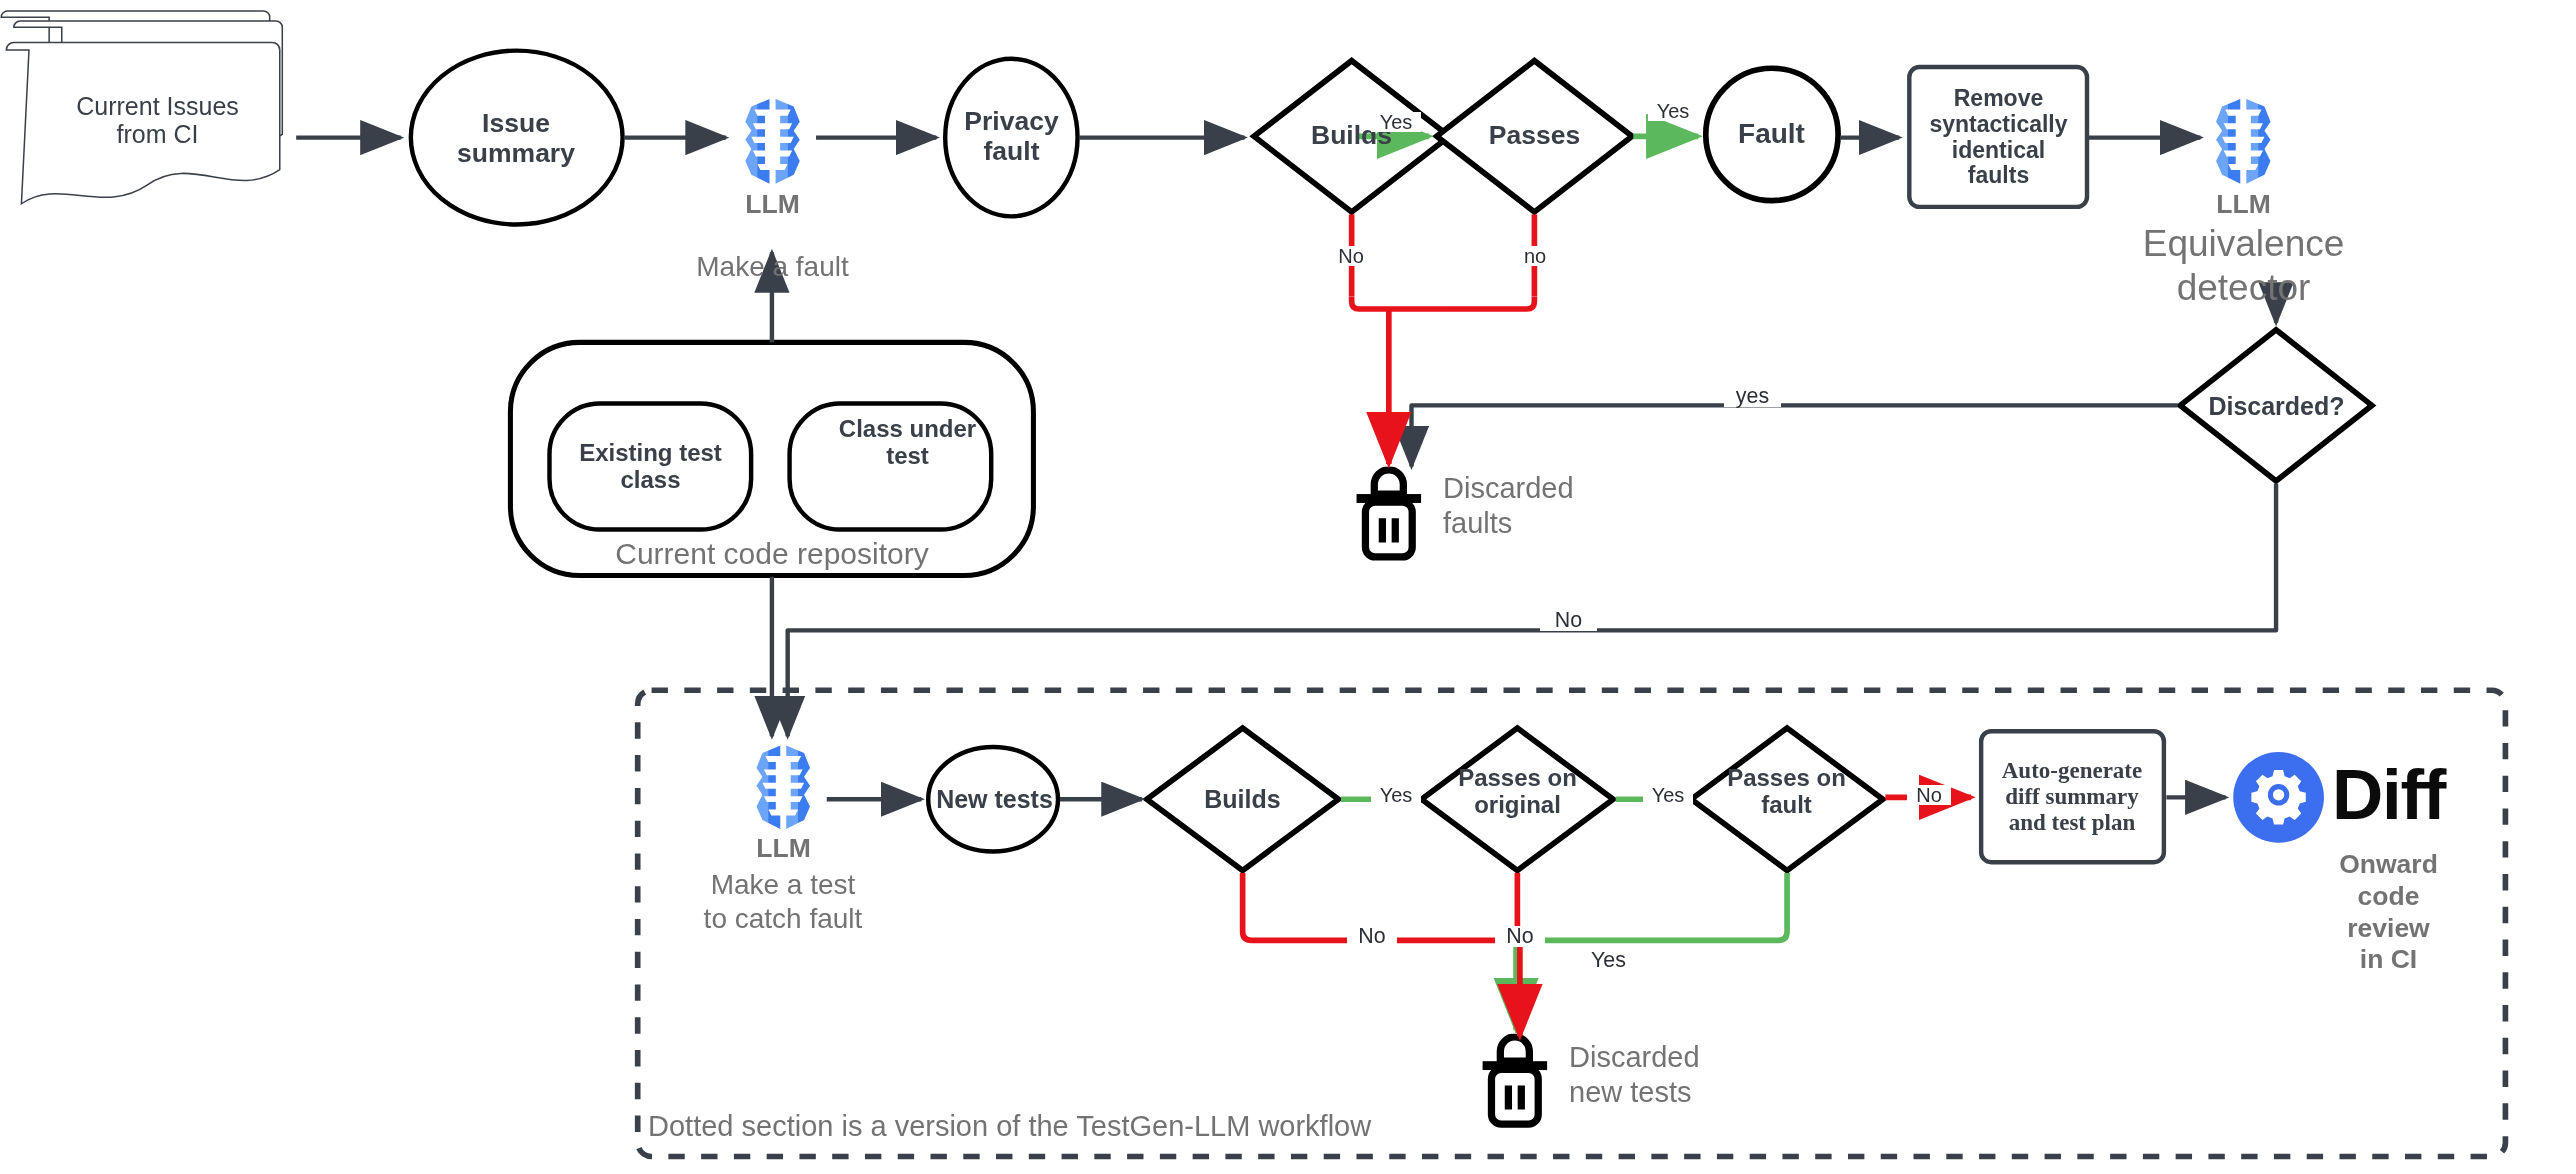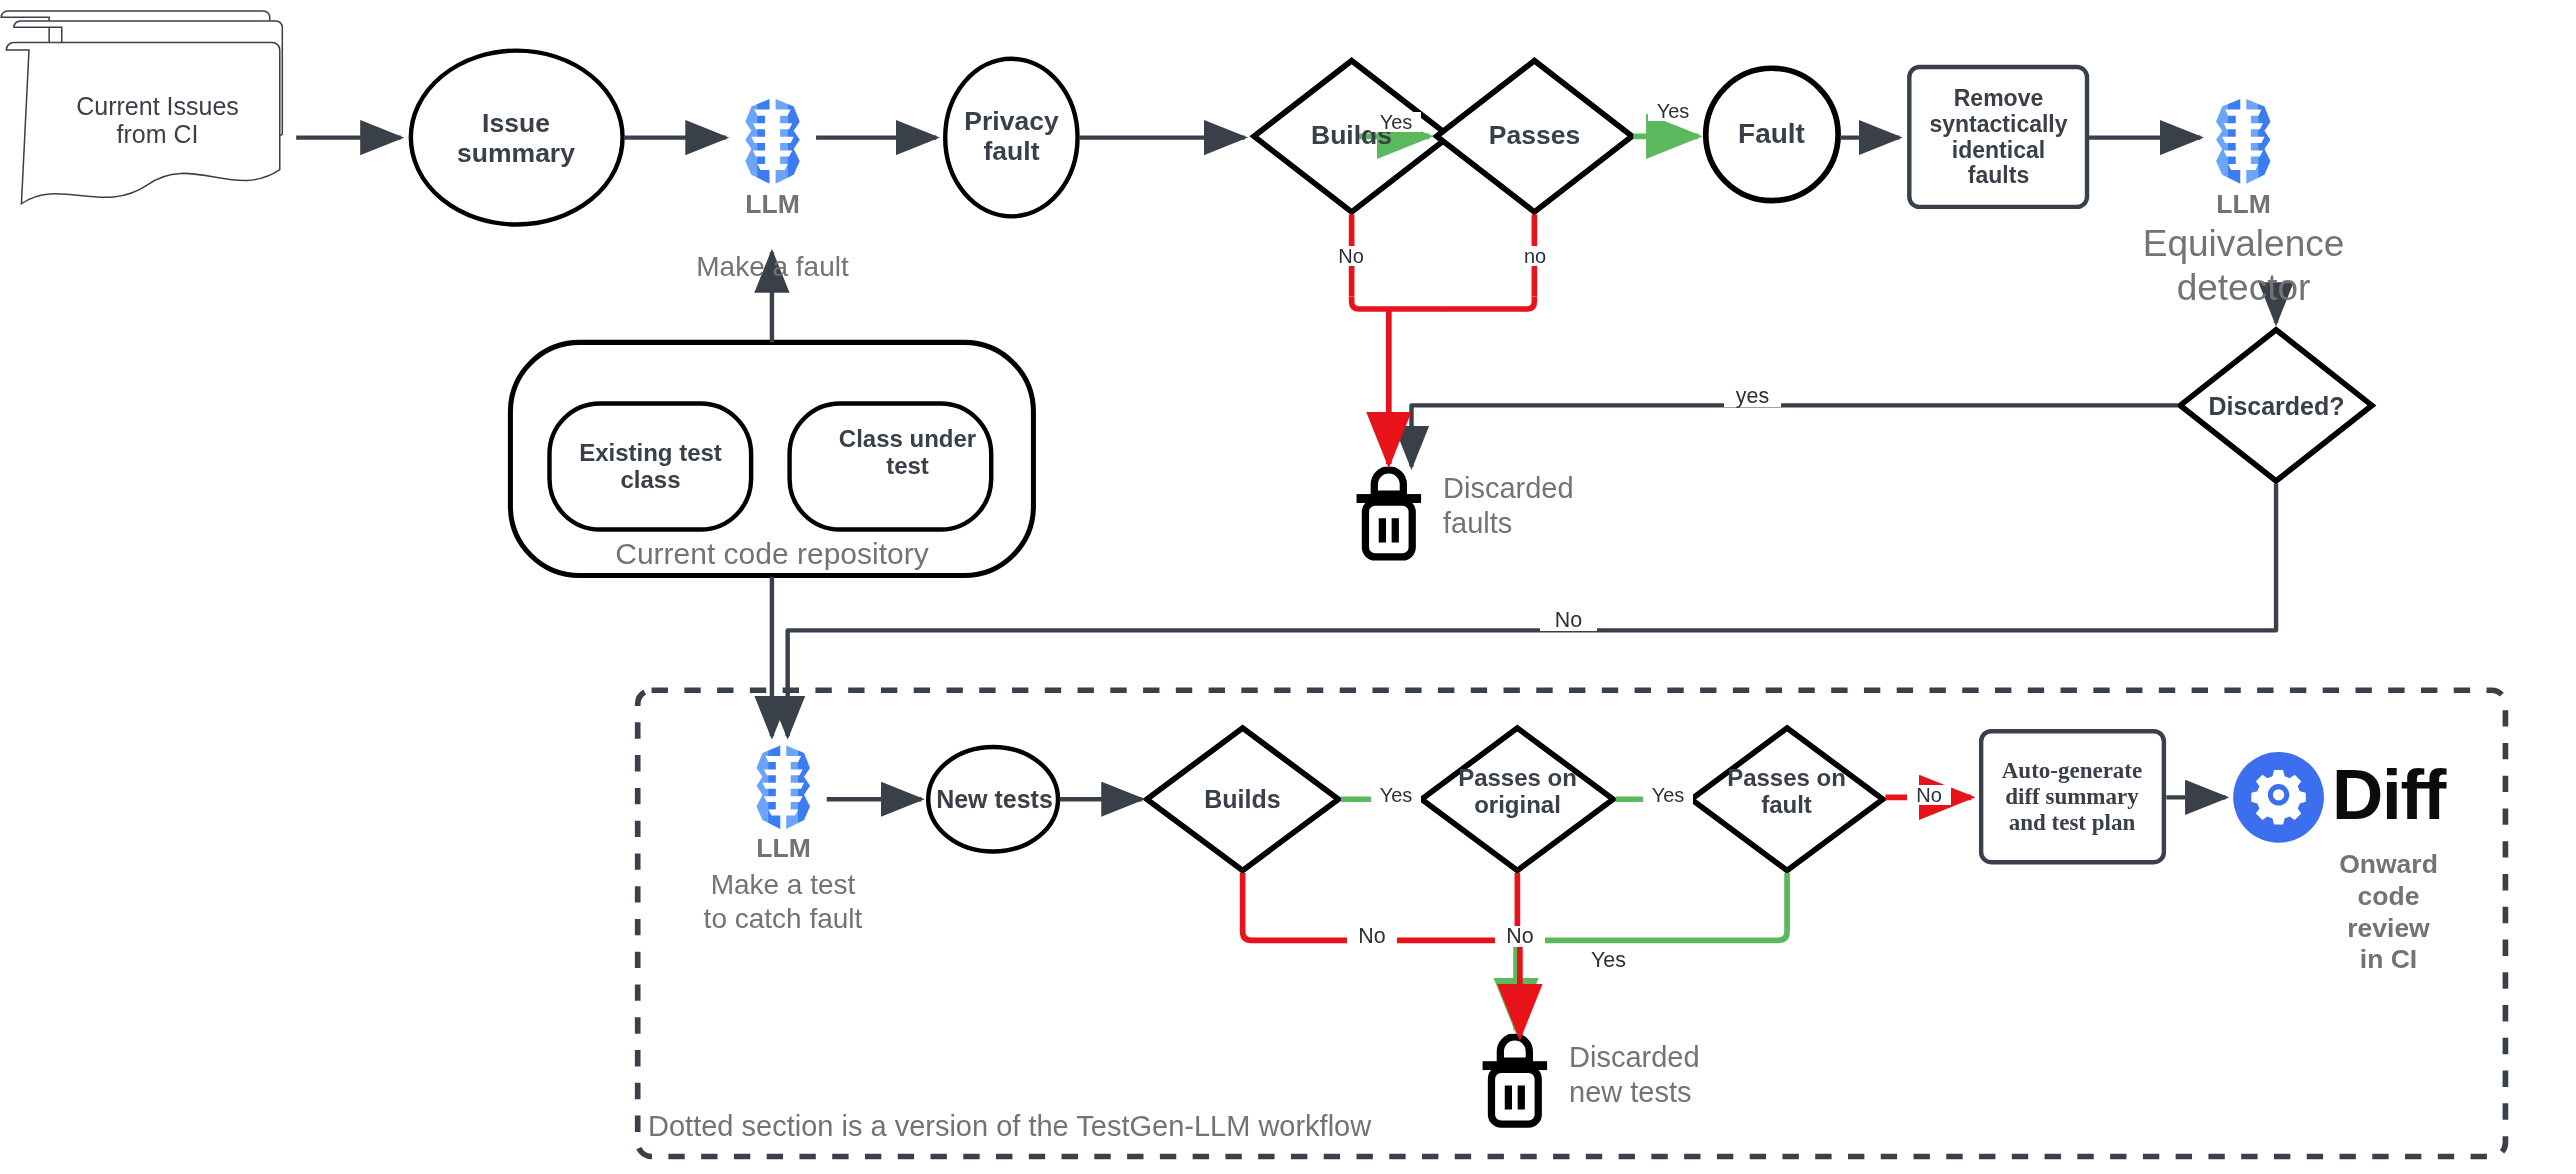--- a/index.html
+++ b/index.html
@@ -217,21 +217,21 @@
   </div>
 
   <div class="node-text" style="left:2182px;top:388px;width:189px;height:35px;font-size:25px;">
     <span>Discarded?</span>
   </div>
 
   <div class="node-text" style="left:553px;top:423px;width:195px;height:88px;font-size:24px;align-items:center;">
     <span style="white-space:pre-line">Existing test
 class</span>
   </div>
-  <div class="node-text" style="left:793px;top:409px;width:229px;height:88px;font-size:24px;">
+  <div class="node-text" style="left:793px;top:399px;width:229px;height:88px;font-size:24px;">
     <span style="white-space:pre-line">Class under
 test</span>
   </div>
   <div class="cap" style="left:542px;top:536px;width:460px;font-size:30px;">
     <span>Current code repository</span>
   </div>
 
   <div class="cap" style="left:1443px;top:471px;width:208px;font-size:29px;text-align:left;">
     <span style="white-space:pre-line">Discarded
 faults</span>

